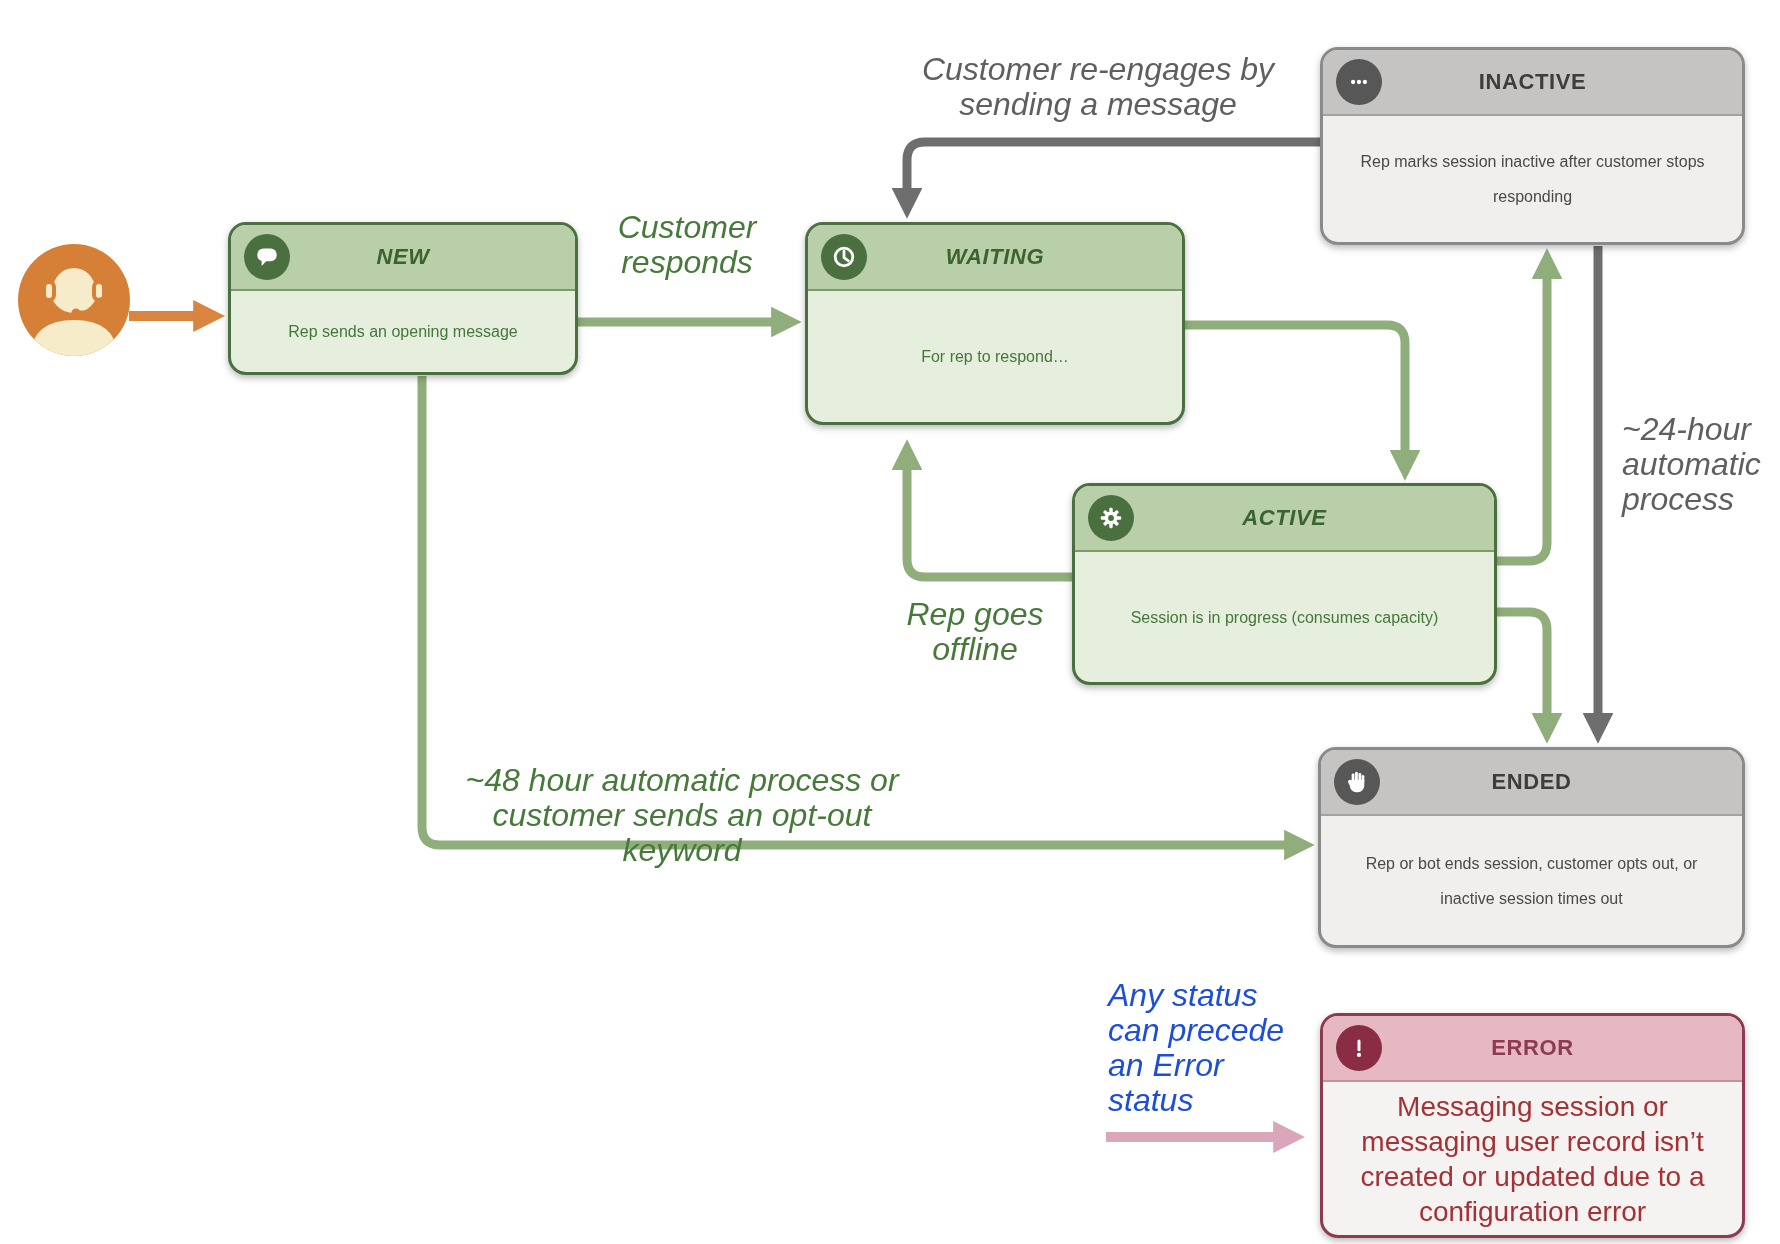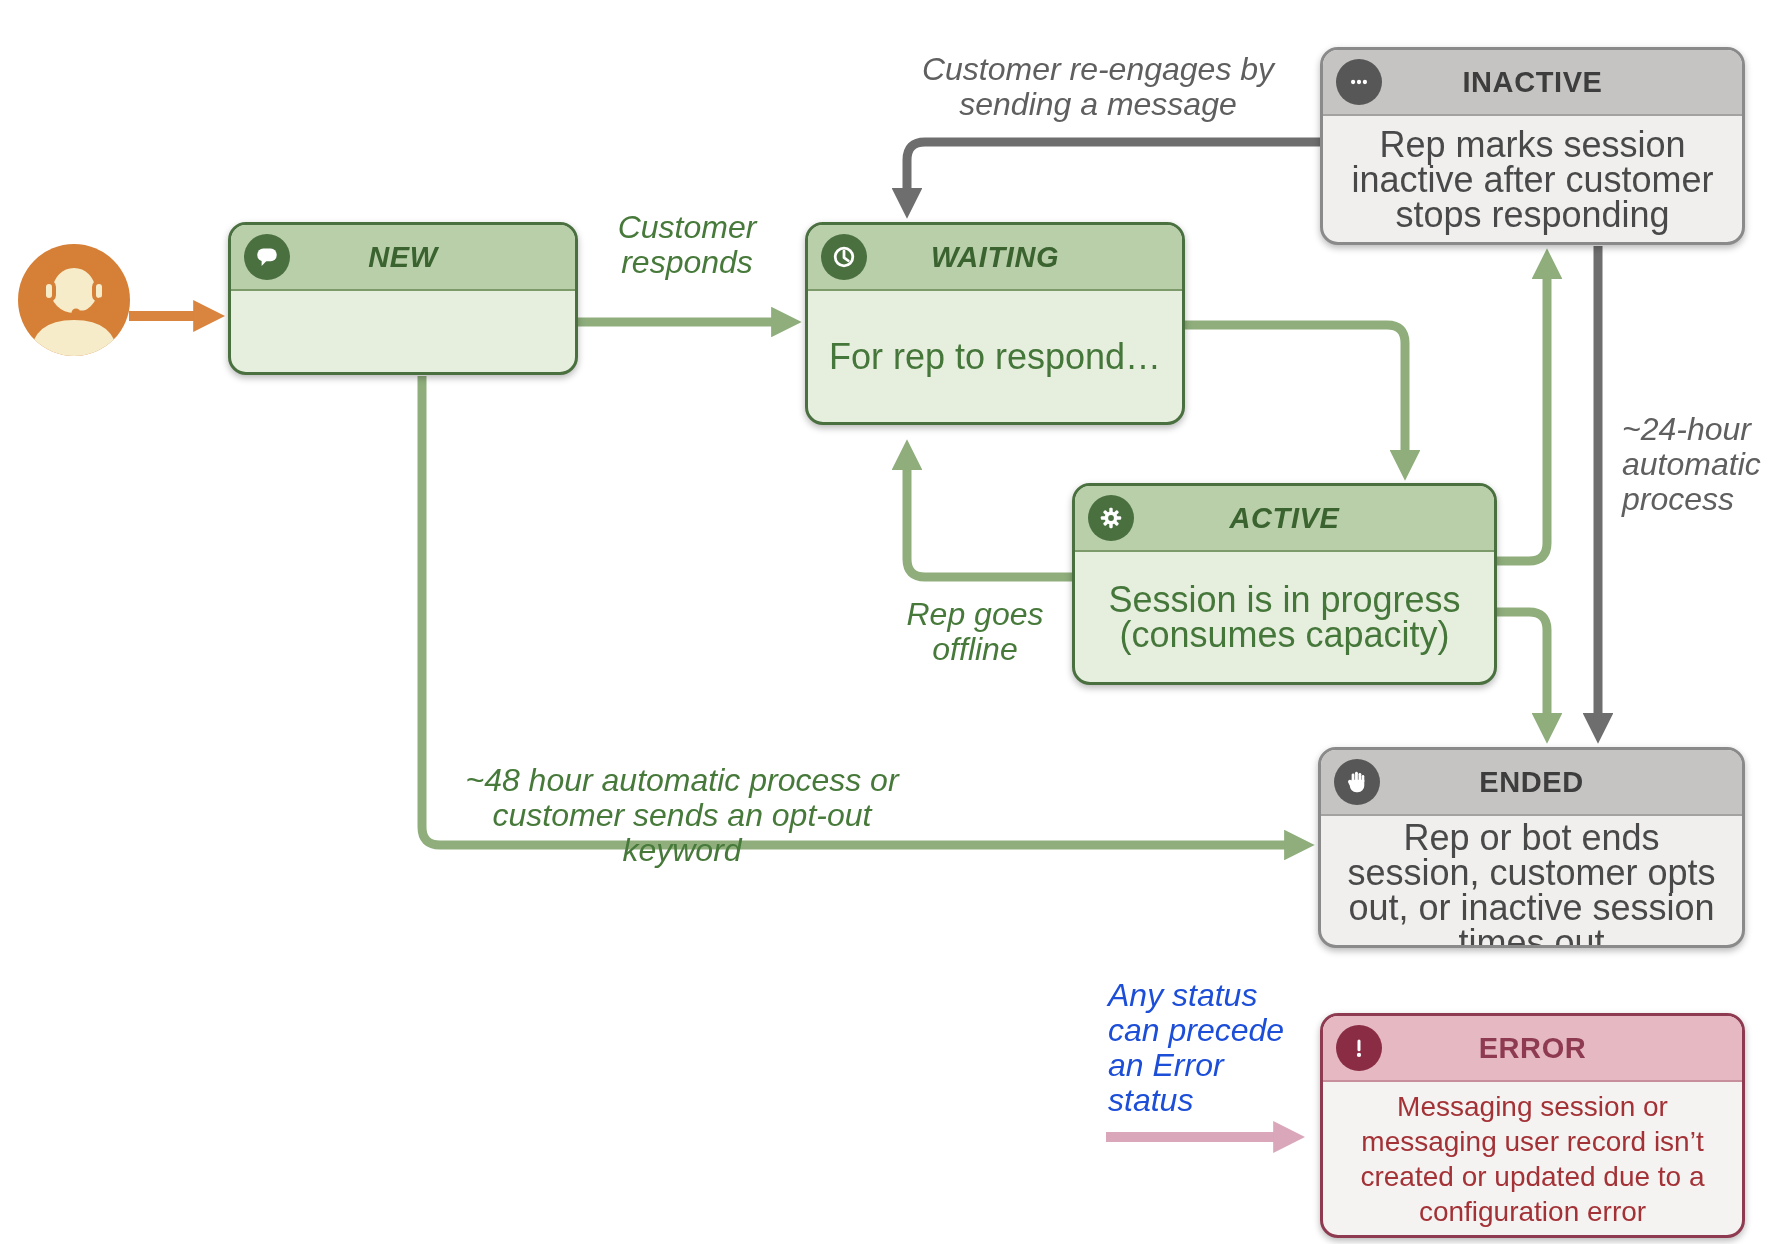--- a/index.html
+++ b/index.html
@@ -9,22 +9,22 @@
   }
   svg.overlay{position:absolute;left:0;top:0;width:1780px;height:1244px;}
 
   
   .state{
     position:absolute;border-radius:18px;display:flex;flex-direction:column;
     box-shadow:0 3px 7px rgba(0,0,0,.28);overflow:hidden;box-sizing:border-box;
   }
   .hd{flex:0 0 64px;display:flex;align-items:center;justify-content:center;position:relative;}
   .bd{flex:1;display:flex;align-items:center;justify-content:center;text-align:center;
-      font-size:36px;line-height:35px;padding:4px 16px;}
-  .title{font-size:29px;font-weight:700;letter-spacing:.6px;}
+      font-size:16px;line-height:35px;padding:4px 16px;}
+  .title{font-size:22px;font-weight:700;letter-spacing:.6px;}
   .icon-circle{position:absolute;left:13px;top:50%;transform:translateY(-50%);
       width:46px;height:46px;border-radius:50%;display:flex;align-items:center;justify-content:center;}
 
   .state.green{border:3px solid #4a7040;background:#e6efde;}
   .state.green .hd{background:#b9cfaa;border-bottom:2px solid #7d9a6b;font-style:italic;}
   .state.green .title{color:#3a632f;}
   .state.green .bd{color:#45763a;}
   .state.green .icon-circle{background:#4a7040;}
 
   .state.gray{border:3px solid #8a8a8a;background:#f0efee;}
@@ -102,20 +102,21 @@
   <div class="state green" style="left:228px;top:222px;width:350px;height:153px;">
     <div class="hd">
       <span class="icon-circle">
         <svg width="30" height="30" viewBox="0 0 28 28">
             <rect x="5" y="6" width="18" height="12" rx="5.5" fill="#ffffff"></rect>
             <path d="M9 16 L9 22.5 L15 16 Z" fill="#ffffff"></path>
           </svg>
       </span>
       <span class="title">NEW</span>
     </div>
+    <div class="bd">Rep sends an opening message</div>
   </div>
 
   <div class="state green" style="left:805px;top:222px;width:380px;height:203px;">
     <div class="hd">
       <span class="icon-circle">
         <svg width="30" height="30" viewBox="0 0 28 28">
             <circle cx="14" cy="14" r="8.2" fill="none" stroke="#ffffff" stroke-width="2.6"></circle>
             <path d="M14 8.5 L14 14.5 L18 17.5" fill="none" stroke="#ffffff" stroke-width="2.6" stroke-linecap="round" stroke-linejoin="round"></path>
           </svg>
       </span>

